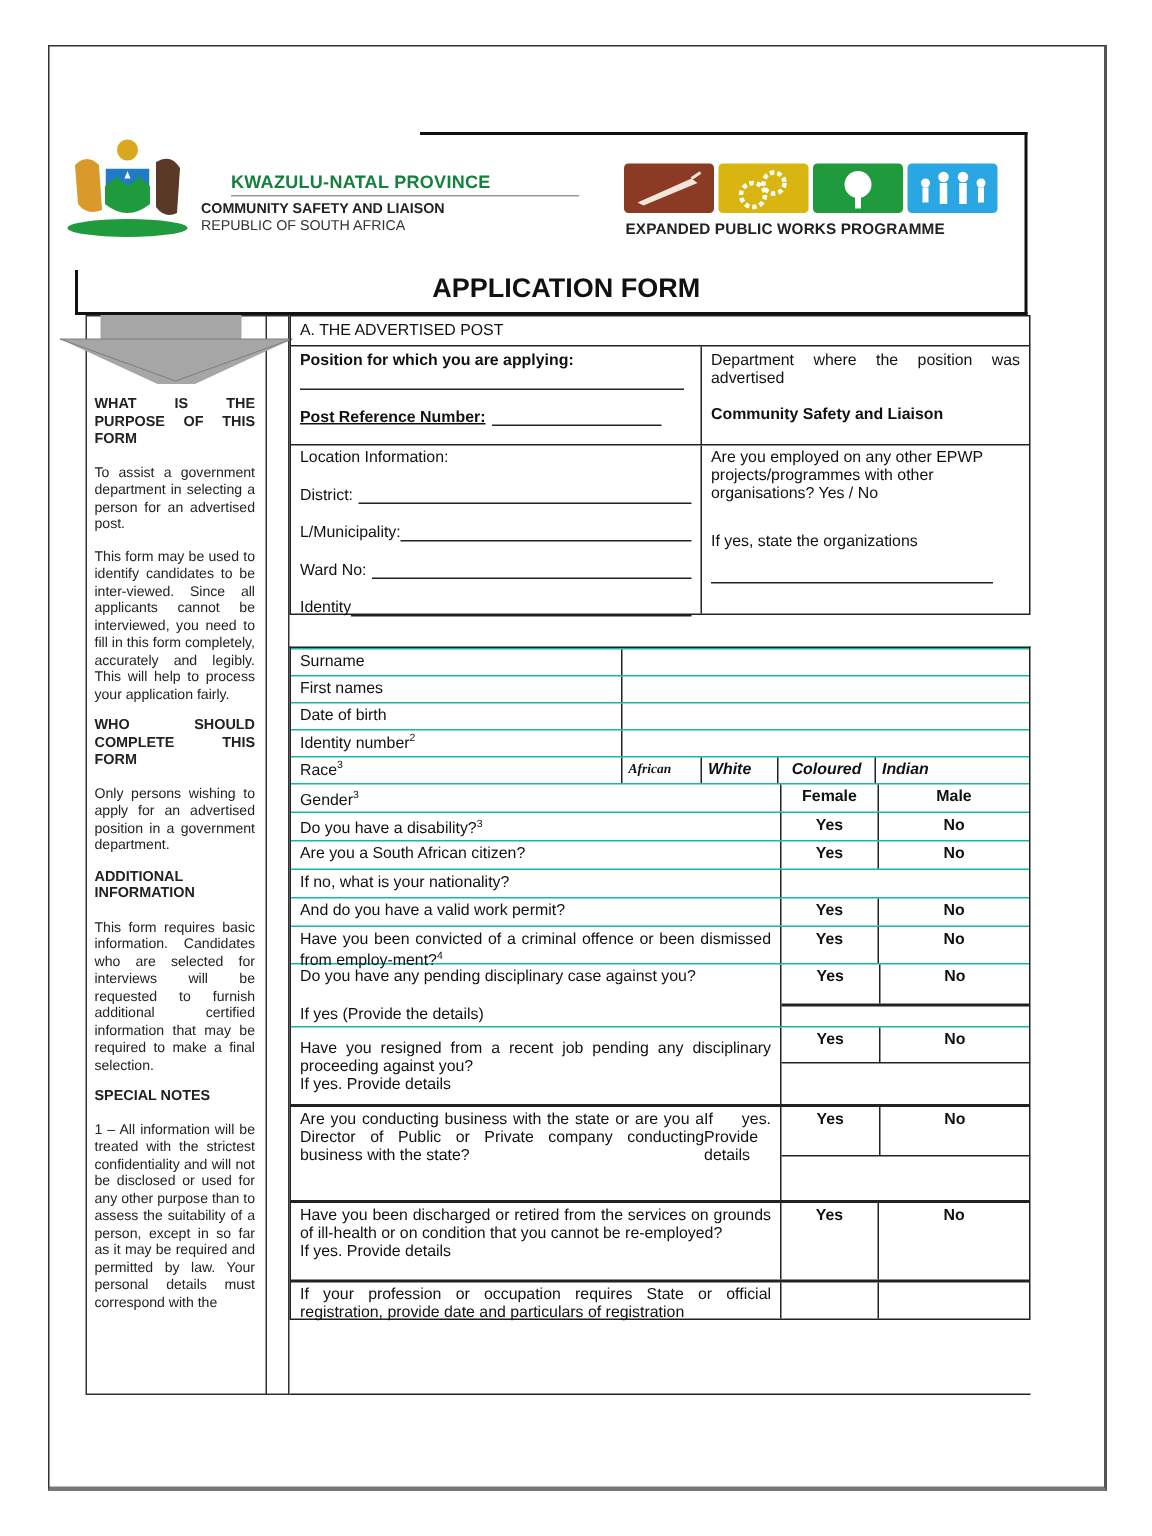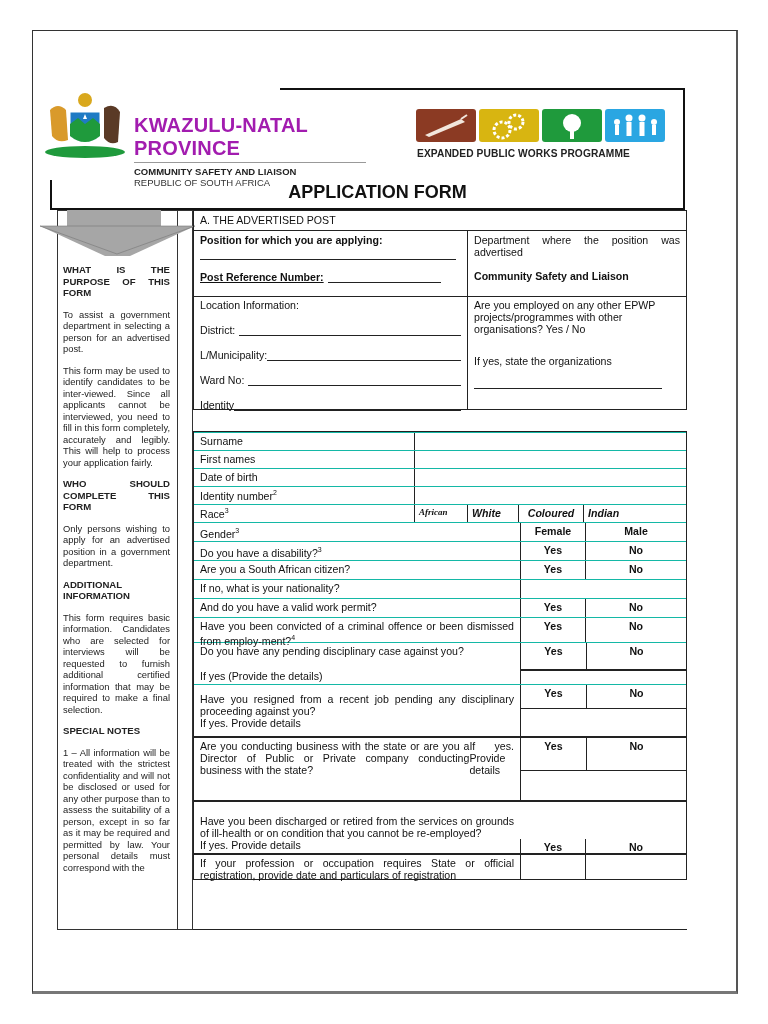--- a/index.html
+++ b/index.html
@@ -5,22 +5,22 @@
   * { box-sizing: border-box; margin: 0; padding: 0; }
   html, body { width: 768px; height: 1024px; background: #ffffff; overflow: hidden; }
   body { font-family: "Liberation Sans", sans-serif; color: #111; position: relative; }
 
   .page-frame { position: absolute; left: 32px; top: 30px; width: 706px; height: 964px;
     border: 1px solid #333; border-right: 2px solid #555; border-bottom: 3px solid #777; }
 
   
   .kzn-logo { position: absolute; left: 40px; top: 90px; width: 90px; height: 70px; }
   .kzn-text { position: absolute; left: 134px; top: 114px; }
-  .kzn-title { font-weight: bold; color: #a21caf; font-size: 20px; letter-spacing: 0.2px;
-    padding-bottom: 2px; border-bottom: 1px solid #999; width: 232px; }
+  .kzn-title { font-weight: bold; color: #15803d; font-size: 12px; letter-spacing: 0.2px;
+    padding-bottom: 2px; border-bottom: 1px solid #999; width: 232px; margin-left: 20px; }
   .kzn-sub1 { font-weight: bold; font-size: 9.5px; margin-top: 3px; color: #222; }
   .kzn-sub2 { font-size: 9.5px; color: #333; }
 
   .header-box { position: absolute; left: 280px; top: 88px; width: 405px; height: 122px;
     border-top: 2px solid #111; border-right: 2px solid #111; }
   .header-title-box { position: absolute; left: 50px; top: 180px; width: 635px; height: 30px;
     border-left: 2px solid #111; border-bottom: 2px solid #111; }
   .header-title { position: absolute; left: 50px; width: 635px; top: 182px; text-align: center;
     font-family: "Liberation Sans", sans-serif; font-weight: bold; font-size: 18px; padding-left: 20px; }
 
@@ -275,21 +275,21 @@
       <span>If yes. Provide details</span>
     </div>
     <div style="flex:1; display:flex; flex-direction:column; border-left:1px solid #222;">
       <div style="display:flex; height:33px; border-bottom:1px solid #222;">
         <div class="c1" style="border-left:none;">Yes</div>
         <div class="c2">No</div>
       </div>
       <div style="flex:1;"></div>
     </div>
   </div>
-  <div class="b-row" style="height:53px; border-top:2px solid #222;align-items:flex-end;">
+  <div class="b-row" style="height:53px; border-top:2px solid #222;">
     <div class="q">
       <div>Have you been discharged or retired from the services on grounds of ill-health or on condition that you cannot be re-employed?</div>
       <div>If yes. Provide details</div>
     </div>
     <div class="c1">Yes</div>
     <div class="c2">No</div>
   </div>
   <div class="b-row" style="height:27px; border-top:2px solid #222; border-bottom:1px solid #222;">
     <div class="q">If your profession or occupation requires State or official registration, provide date and particulars of registration</div>
     <div class="c1"></div>

